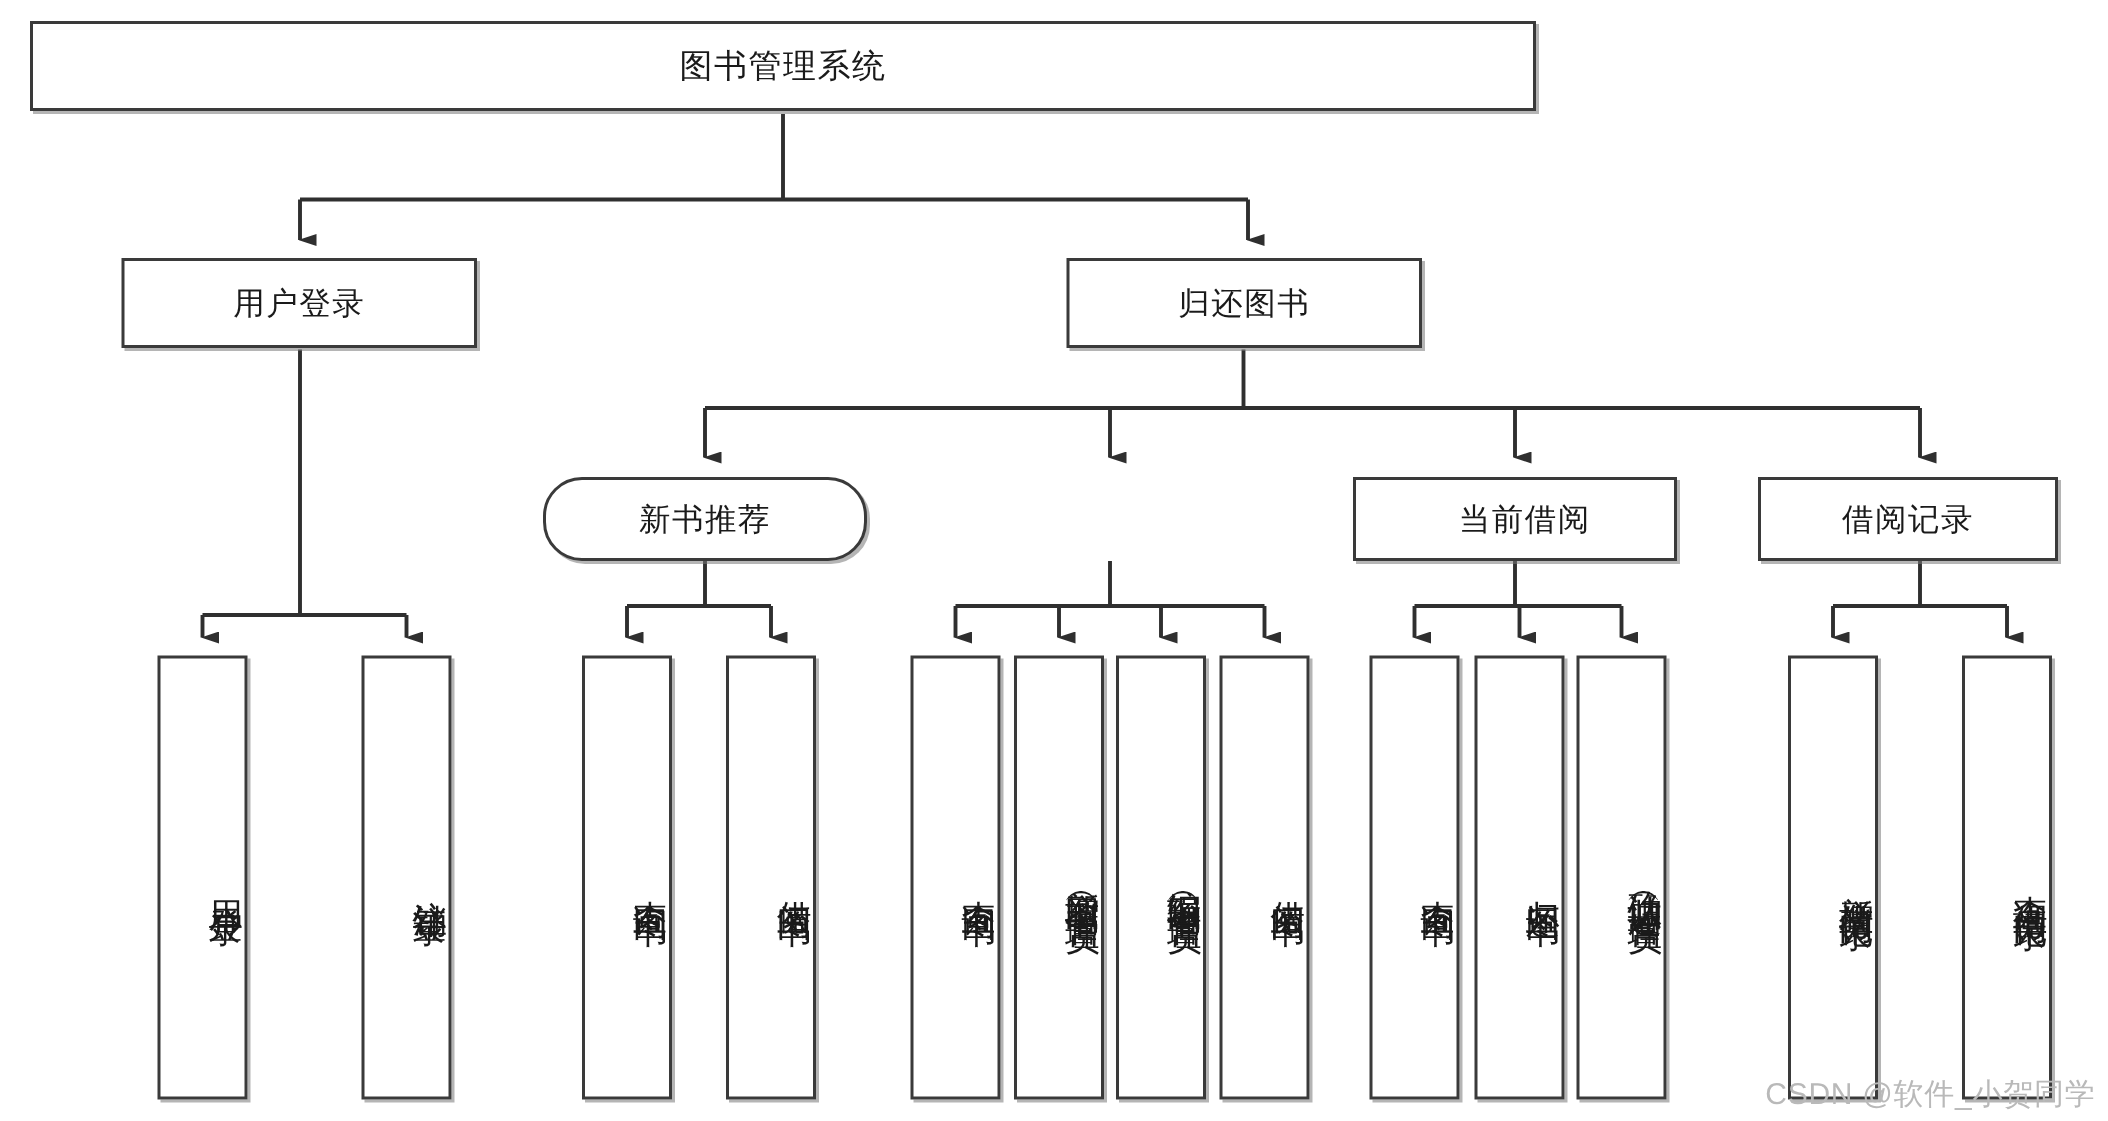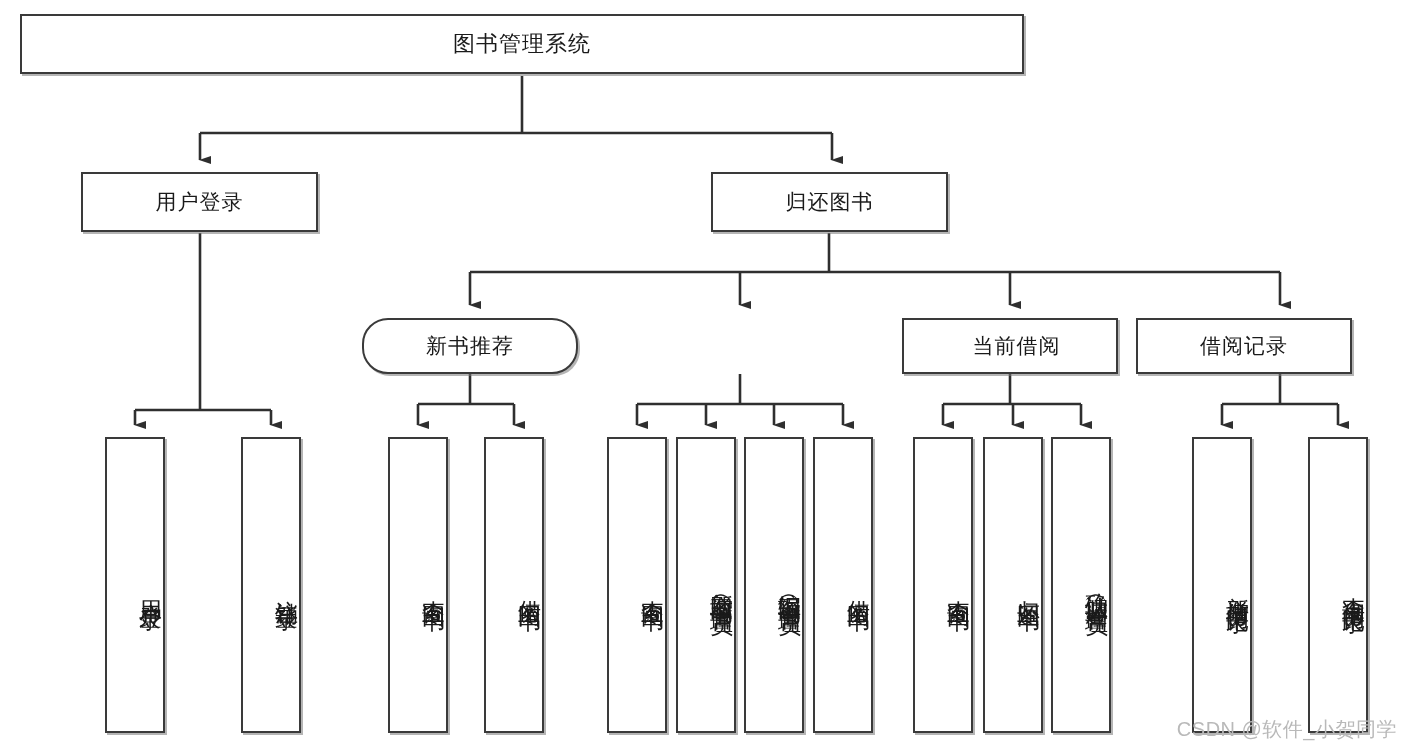--- a/index.html
+++ b/index.html
@@ -138,21 +138,21 @@
   <div class="node node-h" style="left:711px; top:172px; width:237px; height:60px;">
     <span>归还图书</span>
   </div>
 
   <div class="node node-h" style="left:362px; top:318px; width:216px; height:56px;border-radius:26px;">
     <span>新书推荐</span>
   </div>
   <div class="node node-h" style="left:902px; top:318px; width:216px; height:56px;padding-left:13px;">
     <span>当前借阅</span>
   </div>
-  <div class="node node-h" style="left:1136px; top:318px; width:216px; height:56px;">
+  <div class="node node-h" style="left:1172px; top:318px; width:200px; height:56px;">
     <span>借阅记录</span>
   </div>
 
   <div class="node node-v" style="left:105px; top:437px; width:60px; height:296px;">
     <span class="vtext">用户登录</span>
   </div>
   <div class="node node-v" style="left:241px; top:437px; width:60px; height:296px;">
     <span class="vtext">注销登录</span>
   </div>
 

